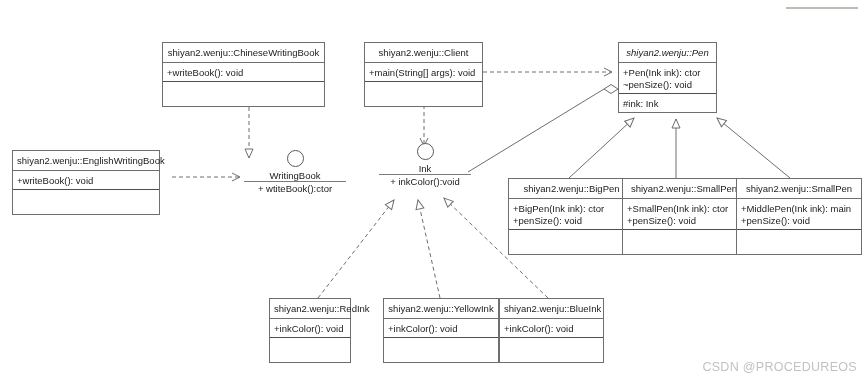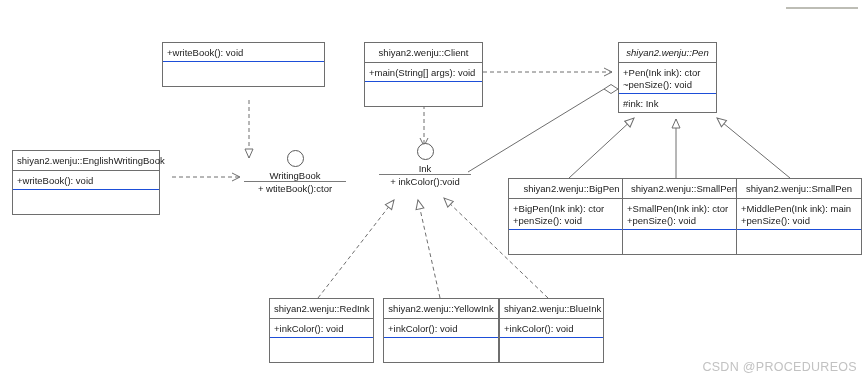--- a/index.html
+++ b/index.html
@@ -162,20 +162,21 @@
     </g>
     <g>
       <path d="M440,298 L418,200" stroke="#6e6e6e" stroke-width="1" fill="none" stroke-dasharray="4,3" marker-end="url(#hollowTri)"></path>
     </g>
     <g>
       <path d="M548,298 L444,198" stroke="#6e6e6e" stroke-width="1" fill="none" stroke-dasharray="4,3" marker-end="url(#hollowTri)"></path>
     </g>
   </svg>
 
   <div class="uml-class" style="left:162px; top:42px; width:163px;">
+    <div class="cname">shiyan2.wenju::ChineseWritingBook</div>
     <div class="compartment">
       <div class="member">+writeBook(): void</div>
     </div>
     <div class="compartment empty"></div>
   </div>
 
   <div class="uml-class" style="left:12px; top:150px; width:148px;">
     <div class="cname">shiyan2.wenju::EnglishWritingBook</div>
     <div class="compartment">
       <div class="member">+writeBook(): void</div>
@@ -222,21 +223,21 @@
 
   <div class="uml-class" style="left:736px; top:178px; width:126px;">
     <div class="cname">shiyan2.wenju::SmallPen</div>
     <div class="compartment">
       <div class="member">+MiddlePen(Ink ink): main</div>
       <div class="member">+penSize(): void</div>
     </div>
     <div class="compartment empty"></div>
   </div>
 
-  <div class="uml-class" style="left:269px; top:298px; width:105px;">
+  <div class="uml-class" style="left:269px; top:298px; width:82px;">
     <div class="cname">shiyan2.wenju::RedInk</div>
     <div class="compartment">
       <div class="member">+inkColor(): void</div>
     </div>
     <div class="compartment empty"></div>
   </div>
 
   <div class="uml-class" style="left:383px; top:298px; width:116px;">
     <div class="cname">shiyan2.wenju::YellowInk</div>
     <div class="compartment">

